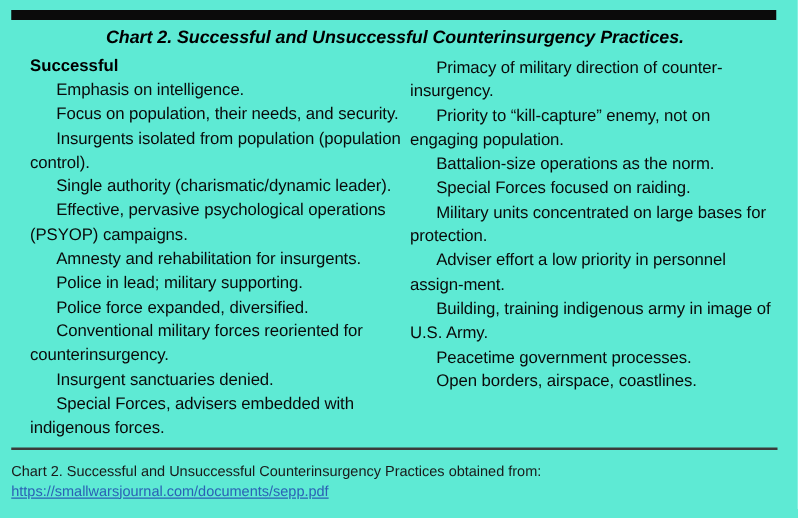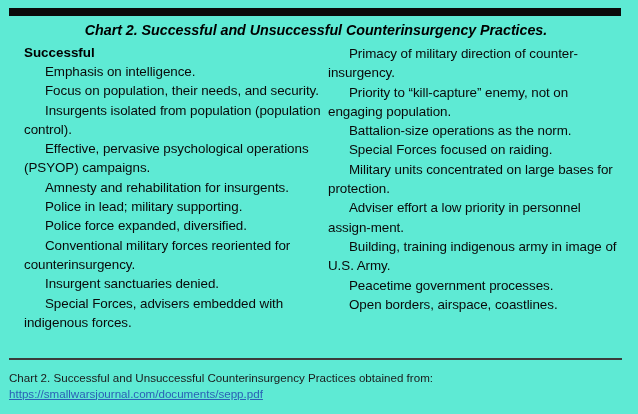--- a/index.html
+++ b/index.html
@@ -130,20 +130,21 @@
   <div class="chart-title">Chart 2. Successful and Unsuccessful Counterinsurgency Practices.</div>
 
   <div class="columns">
 
     <div class="column left">
       <div class="col-heading">Successful</div>
       <ul class="entry-list">
         <li class="entry">Emphasis on intelligence.</li>
         <li class="entry">Focus on population, their needs, and security.</li>
         <li class="entry">Insurgents isolated from population (population control).</li>
+        <li class="entry">Single authority (charismatic/dynamic leader).</li>
         <li class="entry">Effective, pervasive psychological operations (PSYOP) campaigns.</li>
         <li class="entry">Amnesty and rehabilitation for insurgents.</li>
         <li class="entry">Police in lead; military supporting.</li>
         <li class="entry">Police force expanded, diversified.</li>
         <li class="entry">Conventional military forces reoriented for counterinsurgency.</li>
         <li class="entry">Insurgent sanctuaries denied.</li>
         <li class="entry">Special Forces, advisers embedded with indigenous forces.</li>
       </ul>
     </div>
 

